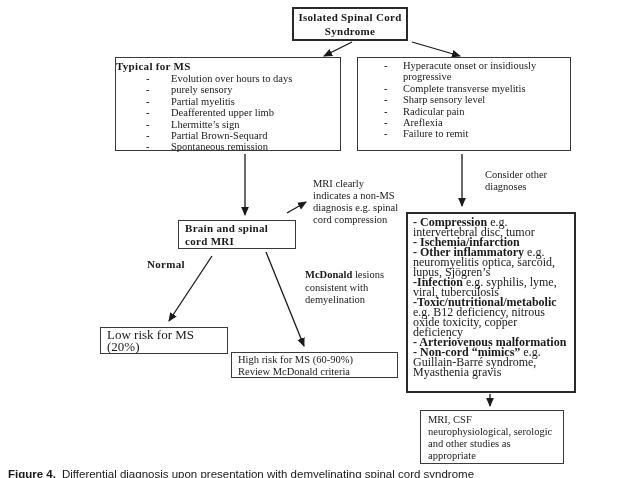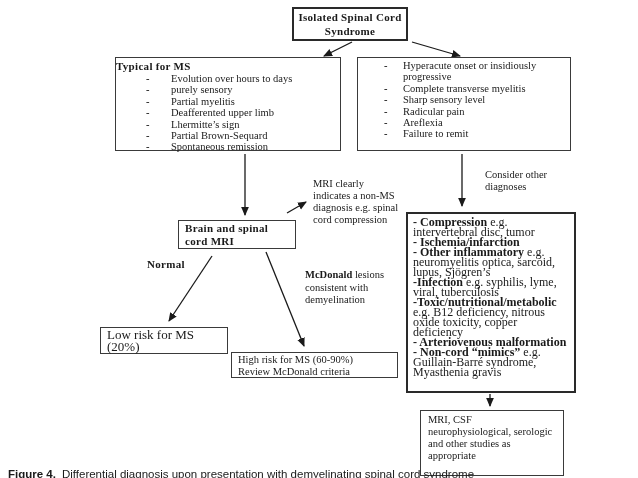--- a/index.html
+++ b/index.html
@@ -31,21 +31,21 @@
   #consider-note{left:485px;top:169px;width:84px;}
   #normal-label{left:147px;top:258px;font-weight:bold;font-size:11px;letter-spacing:.3px;}
   #abnormal-label{left:305px;top:269px;width:90px;line-height:12.5px;}
   #low-risk-box{left:100px;top:327px;width:128px;height:27px;padding:1px 6px;
                 font-size:13px;line-height:11.5px;}
   #high-risk-box{left:231px;top:352px;width:167px;height:26px;padding:1px 6px;
                  font-size:10.5px;line-height:11.5px;}
   #diff-box{left:406px;top:212px;width:170px;height:181px;padding:3px 5px;
             font-size:12px;line-height:10px;}
   #diff-box .diff-item{margin:0;}
-  #workup-box{left:420px;top:410px;width:144px;height:66px;padding:3px 7px;
+  #workup-box{left:420px;top:410px;width:144px;height:54px;padding:3px 7px;
               font-size:10.5px;line-height:12px;}
   #caption{position:absolute;left:8px;top:468px;width:620px;
            font-family:"Liberation Sans", sans-serif;font-size:11.5px;white-space:nowrap;}
   #caption .cap-label{font-weight:bold;margin-right:6px;}
   #arrow-layer{position:absolute;left:0;top:0;pointer-events:none;}
 </style>
 </head>
 <body>
 
 <div id="stage">

